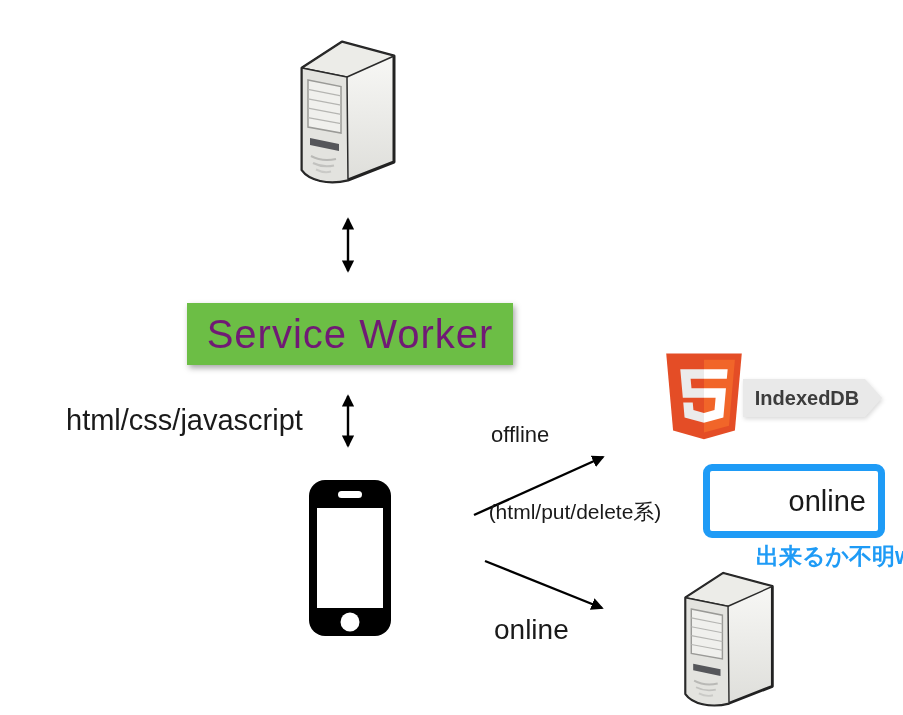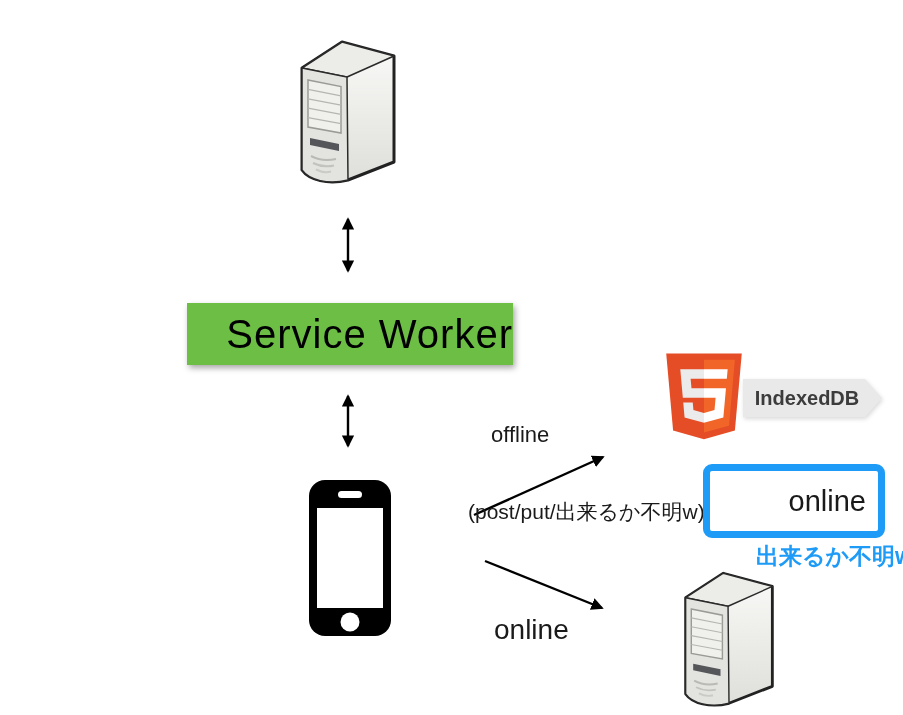--- a/index.html
+++ b/index.html
@@ -6,22 +6,22 @@
   .canvas{
     position:relative;width:903px;height:715px;background:#ffffff;overflow:hidden;
     font-family:"Liberation Sans","DejaVu Sans",sans-serif;color:#1a1a1a;
   }
   .abs{position:absolute;}
   .overlay{position:absolute;left:0;top:0;width:903px;height:715px;pointer-events:none;}
   
   .sw-box{
     left:187px;top:303px;width:326px;height:62px;
     background:#6CBE45;box-shadow:2px 3px 6px rgba(0,0,0,0.35);
-    display:flex;align-items:center;justify-content:flex-end;
-    font-size:40px;letter-spacing:1px;color:#000000;
+    display:flex;align-items:center;justify-content:center;
+    font-size:40px;letter-spacing:1px;color:#701a75;
   }
   
   .lbl{white-space:nowrap;color:#1a1a1a;}
   .lbl-htmlcssjs{left:66px;top:404px;font-size:29px;}
   .lbl-offline{left:491px;top:422px;font-size:22px;}
   .lbl-online-bottom{left:494px;top:614px;font-size:28px;}
   .lbl-data{left:468px;top:497px;width:214px;text-align:center;font-size:21px;line-height:1.45;white-space:nowrap;}
   
   .banner{left:743px;top:378px;filter:drop-shadow(1px 2px 2px rgba(0,0,0,0.15));}
   
@@ -80,31 +80,32 @@
   </svg>
 
   <svg class="abs" style="left:296px;top:28px" width="104" height="158" viewBox="0 0 104 158">
     <use href="#server-shape"></use>
   </svg>
 
   <div class="abs sw-box">
     <span>Service Worker</span>
   </div>
 
+  <div class="abs lbl lbl-htmlcssjs">html/css/javascript</div>
 
   <svg class="abs" style="left:307px;top:478px" width="86" height="160" viewBox="0 0 86 160">
     <rect x="2" y="2" width="82" height="156" rx="16" fill="#000"></rect>
     <rect x="10" y="30" width="66" height="100" fill="#fff"></rect>
     <rect x="31" y="13" width="24" height="7" rx="3.5" fill="#fff"></rect>
     <circle cx="43" cy="144" r="9.5" fill="#fff"></circle>
   </svg>
 
   <div class="abs lbl lbl-offline">offline</div>
   <div class="abs lbl-data">
-    <div>(post/put/出来るか不明w)</div>
+    <div>(html/put/delete系)</div>
   </div>
   <div class="abs lbl lbl-online-bottom">online</div>
 
   <svg class="abs banner" width="142" height="40" viewBox="0 0 142 40">
     <polygon points="0,1 122,1 139,20 122,39 0,39" fill="#E9E9E9"></polygon>
     <text x="64" y="27" text-anchor="middle" font-size="20" font-weight="bold" fill="#3C3C3C" font-family="Liberation Sans, DejaVu Sans, sans-serif">IndexedDB</text>
   </svg>
 
   <svg class="abs" style="left:664px;top:351px" width="80" height="90" viewBox="64 95 384 420">
     <path fill="#E44D26" d="M107.644 470.877L74.633 100.62h362.734l-33.046 370.199L255.778 512z"></path>

